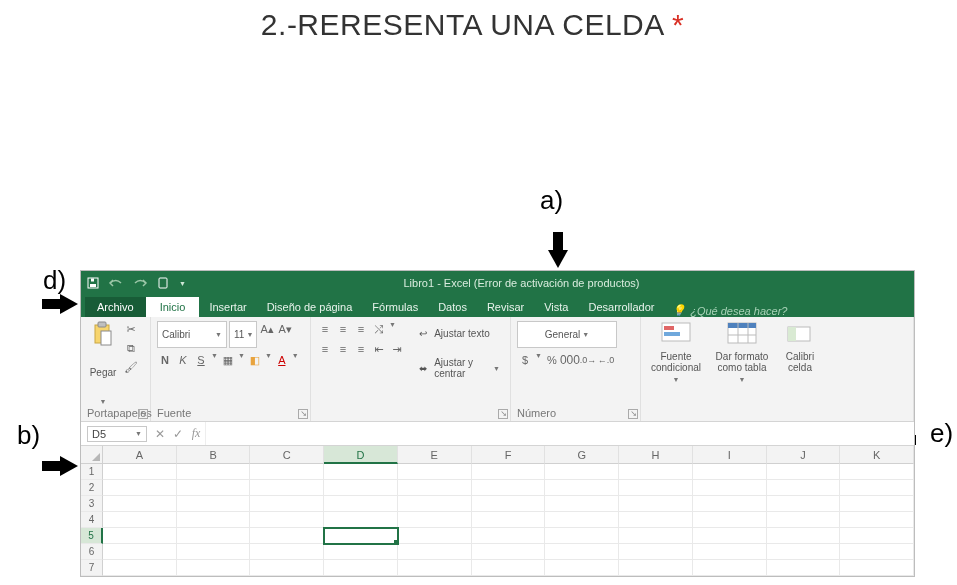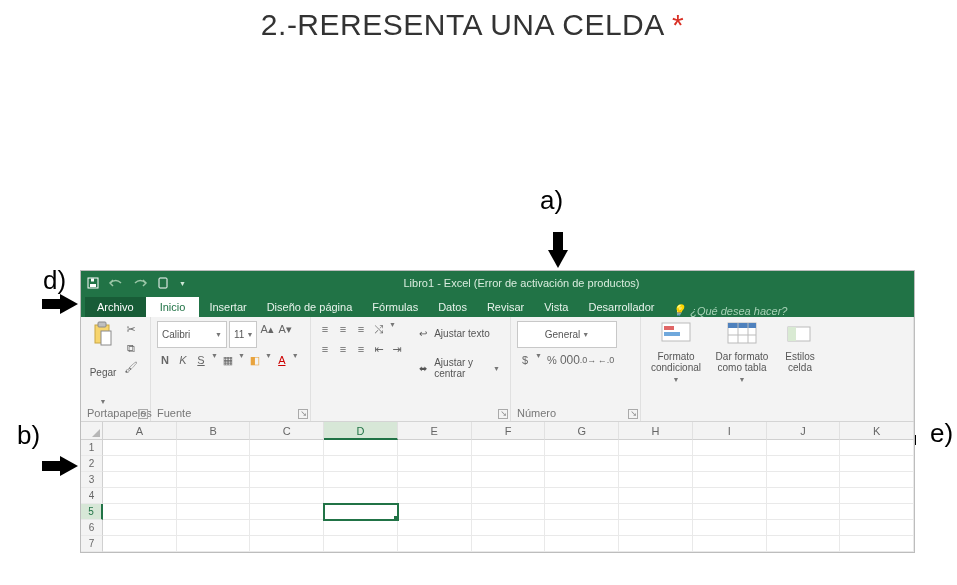--- a/index.html
+++ b/index.html
@@ -441,44 +441,54 @@
     </div>
 
     <div class="group" style="flex:1;">
       <div class="group-body" style="gap:8px;">
         <div class="big-btn">
           <div class="big-btn-icon"><svg width="32" height="28" viewBox="0 0 32 28">
                 <rect x="2" y="2" width="28" height="18" fill="#fff" stroke="#bbb"></rect>
                 <rect x="4" y="5" width="10" height="4" fill="#e06666"></rect>
                 <rect x="4" y="11" width="16" height="4" fill="#6fa8dc"></rect>
               </svg></div>
-          <span>Formato condicional</span> <span class="dd">▼</span>
+          <span>Fuente condicional</span> <span class="dd">▼</span>
         </div>
         <div class="big-btn">
           <div class="big-btn-icon"><svg width="32" height="28" viewBox="0 0 32 28">
                 <rect x="2" y="2" width="28" height="20" fill="#fff" stroke="#bbb"></rect>
                 <rect x="2" y="2" width="28" height="5" fill="#4f81bd"></rect>
                 <line x1="12" y1="2" x2="12" y2="22" stroke="#bbb"></line>
                 <line x1="22" y1="2" x2="22" y2="22" stroke="#bbb"></line>
                 <line x1="2" y1="14" x2="30" y2="14" stroke="#bbb"></line>
               </svg></div>
           <span>Dar formato como tabla</span> <span class="dd">▼</span>
         </div>
         <div class="big-btn" style="width:42px;">
           <div class="big-btn-icon"><svg width="32" height="28" viewBox="0 0 32 28">
                 <rect x="4" y="6" width="22" height="14" fill="#fff" stroke="#bbb"></rect>
                 <rect x="4" y="6" width="8" height="14" fill="#d9ead3"></rect>
               </svg></div>
-          <span>Estilos celda</span>
+          <span>Calibri celda</span>
         </div>
       </div>
     </div>
 
   </div>
 
+  <div class="formula-bar">
+    <div class="name-box">
+      <span>D5</span>
+      <span class="dd">▼</span>
+    </div>
+    <div class="fb-btn">✕</div>
+    <div class="fb-btn">✓</div>
+    <div class="fb-btn fx">fx</div>
+    <div class="formula-input"></div>
+  </div>
 
   <div class="grid" id="grid">
       <div class="corner"></div>
       <div class="col-h">A</div>
       <div class="col-h">B</div>
       <div class="col-h">C</div>
       <div class="col-h active">D</div>
       <div class="col-h">E</div>
       <div class="col-h">F</div>
       <div class="col-h">G</div>

